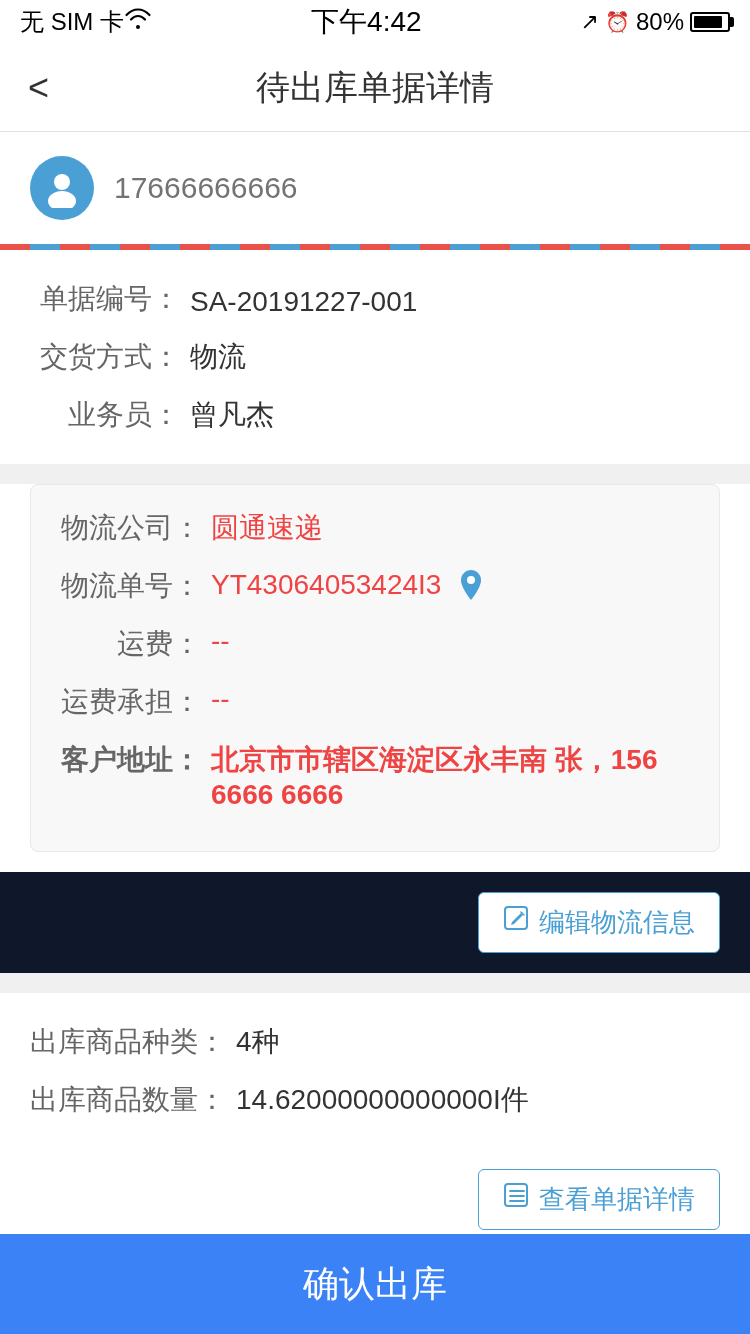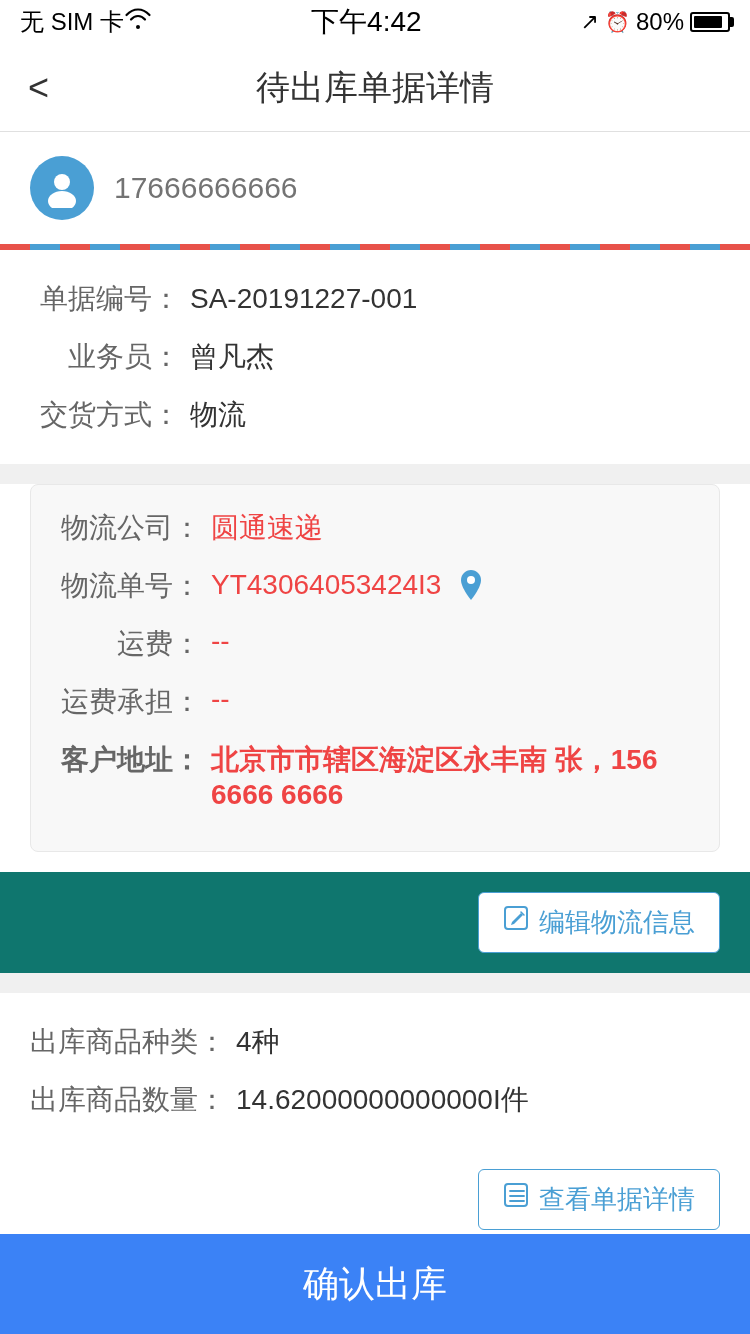--- a/index.html
+++ b/index.html
@@ -137,21 +137,21 @@
 
     
     .section {
       background: #fff;
       margin-bottom: 20px;
       padding: 30px 30px;
     }
 
     .info-row {
       display: flex;
-      align-items: center;
+      align-items: flex-end;
       margin-bottom: 20px;
       font-size: 28px;
     }
     .info-row:last-child {
       margin-bottom: 0;
     }
     .info-label {
       color: #666;
       min-width: 150px;
       text-align: right;
@@ -203,21 +203,21 @@
       height: 36px;
       color: #4a9fd4;
       flex-shrink: 0;
     }
 
     
     .edit-btn-container {
       display: flex;
       justify-content: flex-end;
       padding: 20px 30px;
-      background: #0f766e;
+      background: #0f172a;
       margin-bottom: 0;
     }
     .edit-btn {
       border: 1px solid #4a9fd4;
       color: #4a9fd4;
       background: #fff;
       border-radius: 6px;
       padding: 12px 24px;
       font-size: 26px;
       display: flex;
@@ -324,26 +324,26 @@
   </div>
 
   <div class="dashed-divider"></div>
 
   <div class="section">
     <div class="info-row">
       <span class="info-label">单据编号：</span>
       <span class="info-value">SA-20191227-001</span>
     </div>
     <div class="info-row">
+      <span class="info-label">交货方式：</span>
+      <span class="info-value">物流</span>
+    </div>
+    <div class="info-row">
       <span class="info-label">业务员：</span>
       <span class="info-value">曾凡杰</span>
-    </div>
-    <div class="info-row">
-      <span class="info-label">交货方式：</span>
-      <span class="info-value">物流</span>
     </div>
   </div>
 
   <div style="background:#fff; padding: 0 0 0 0;">
     <div class="logistics-section">
       <div class="logistics-row">
         <span class="logistics-label">物流公司：</span>
         <span class="logistics-value">圆通速递</span>
       </div>
       <div class="logistics-row">

